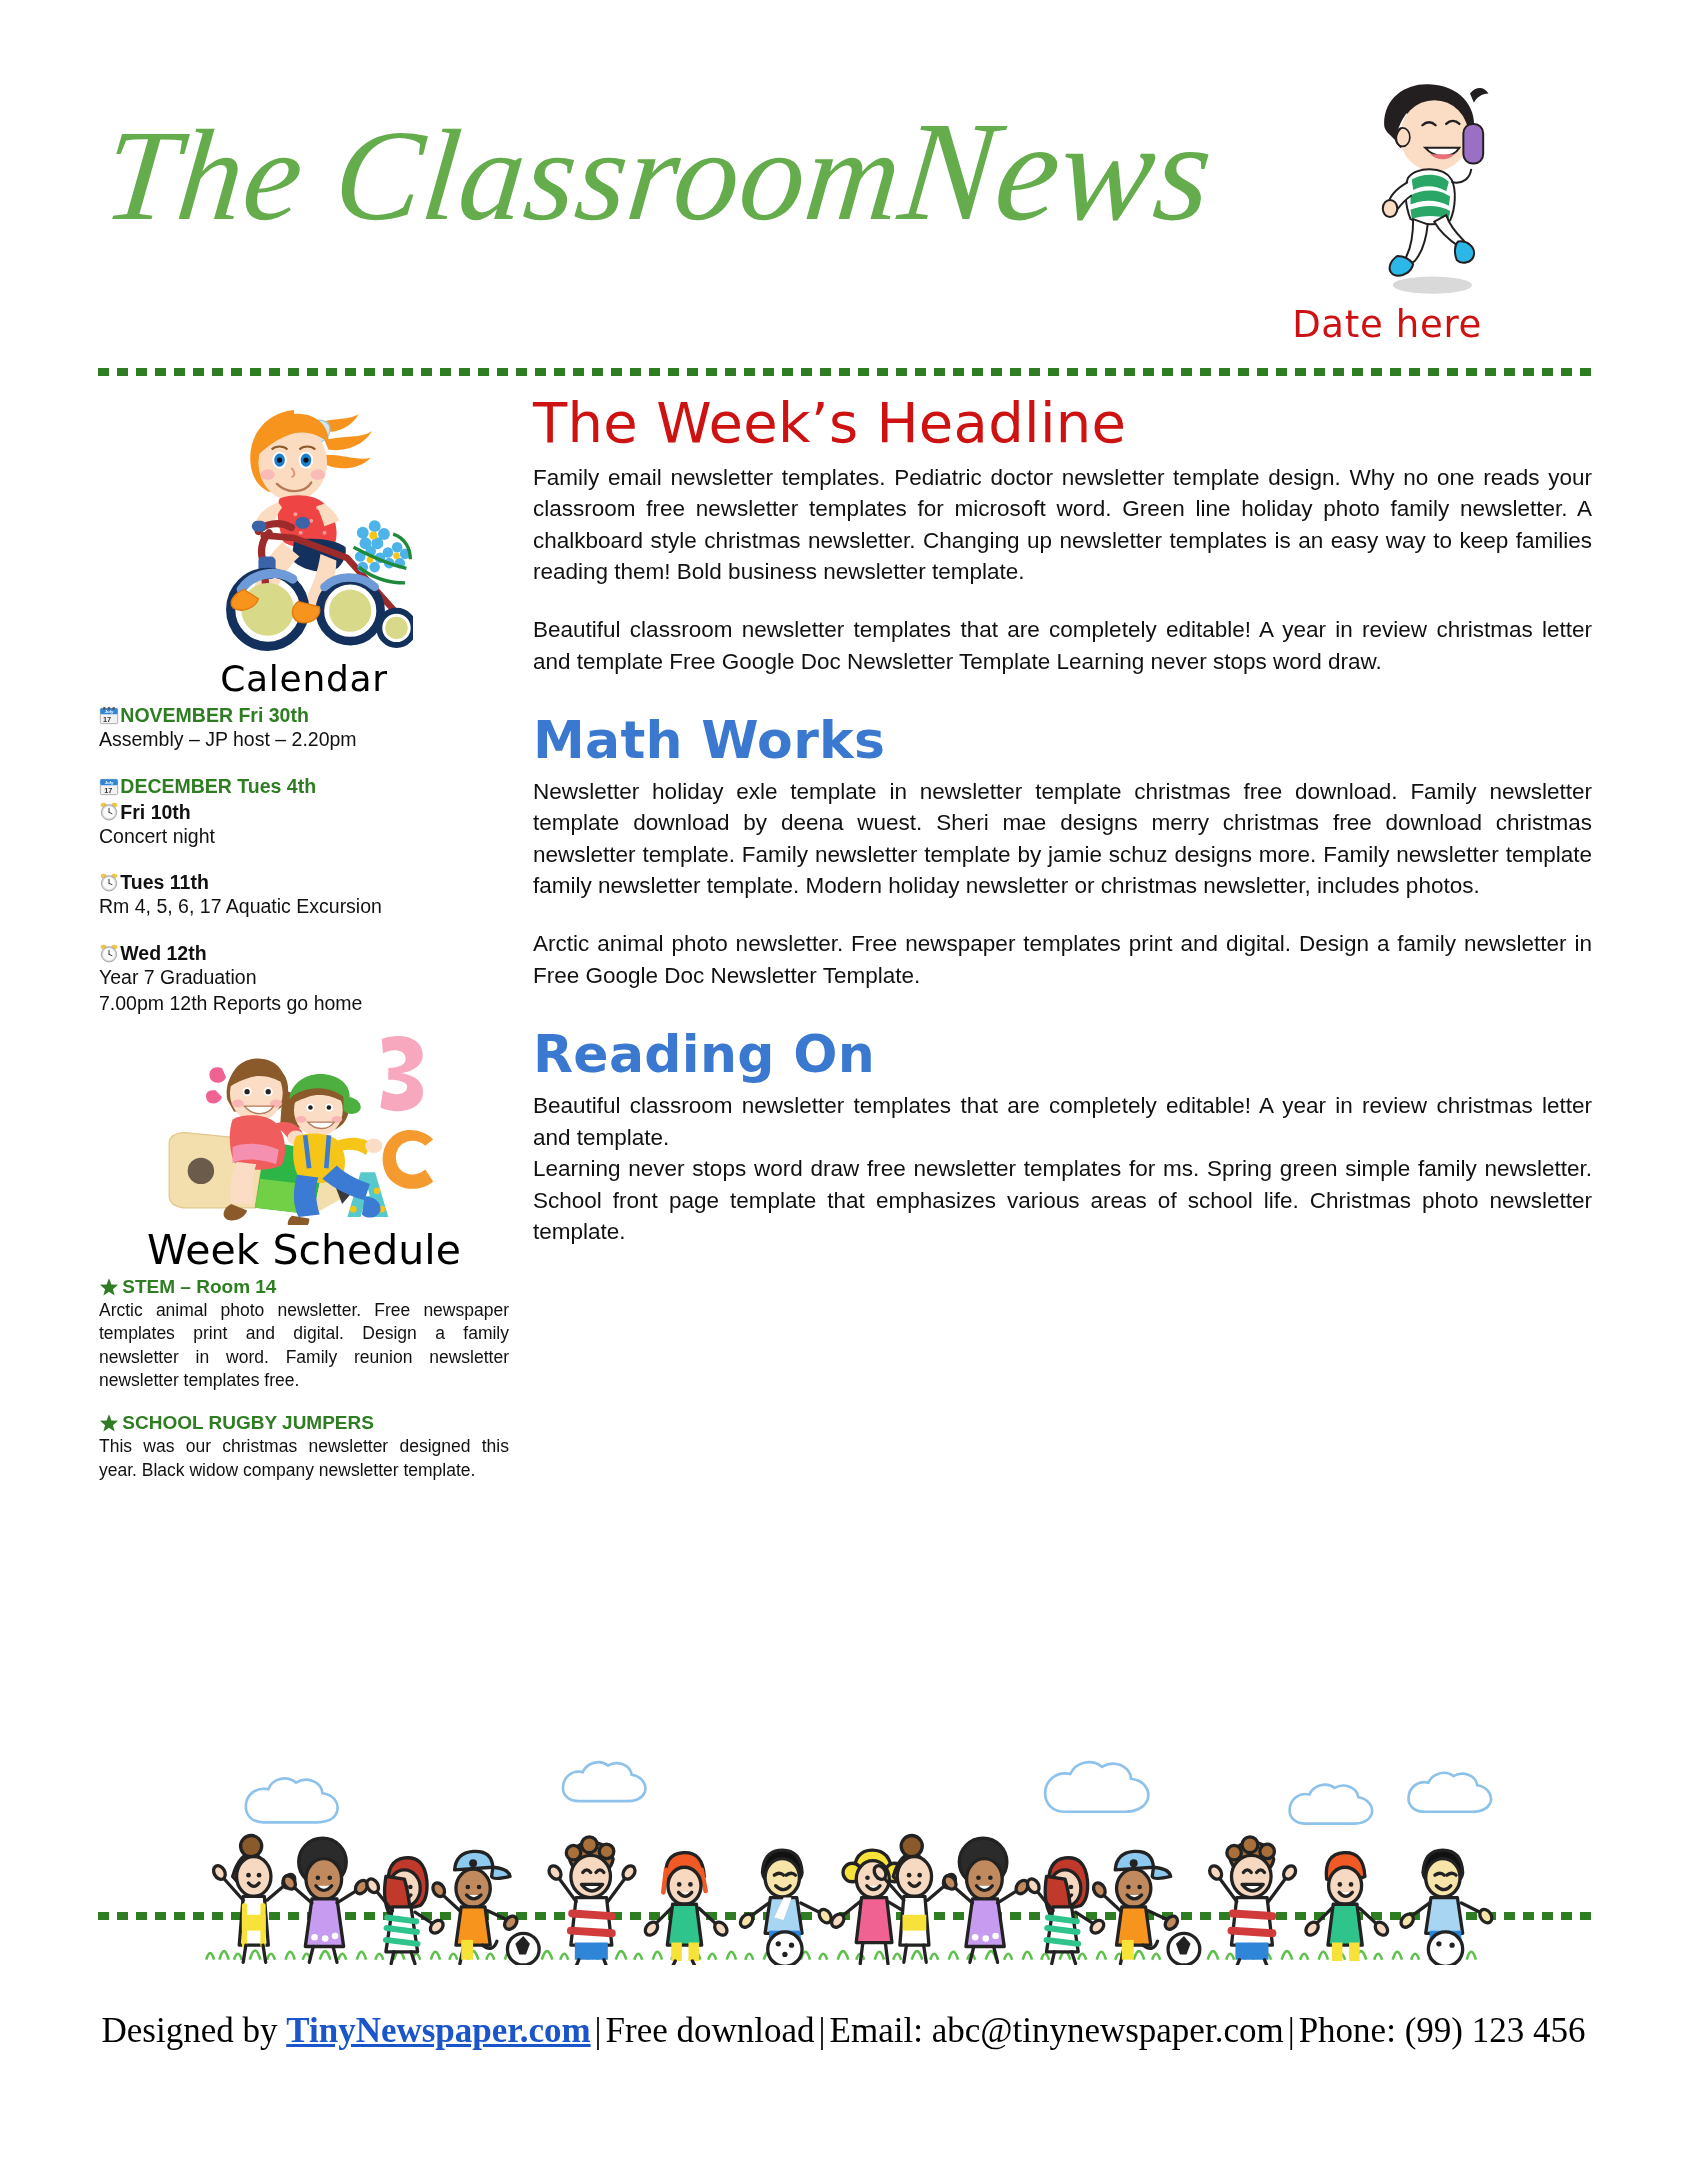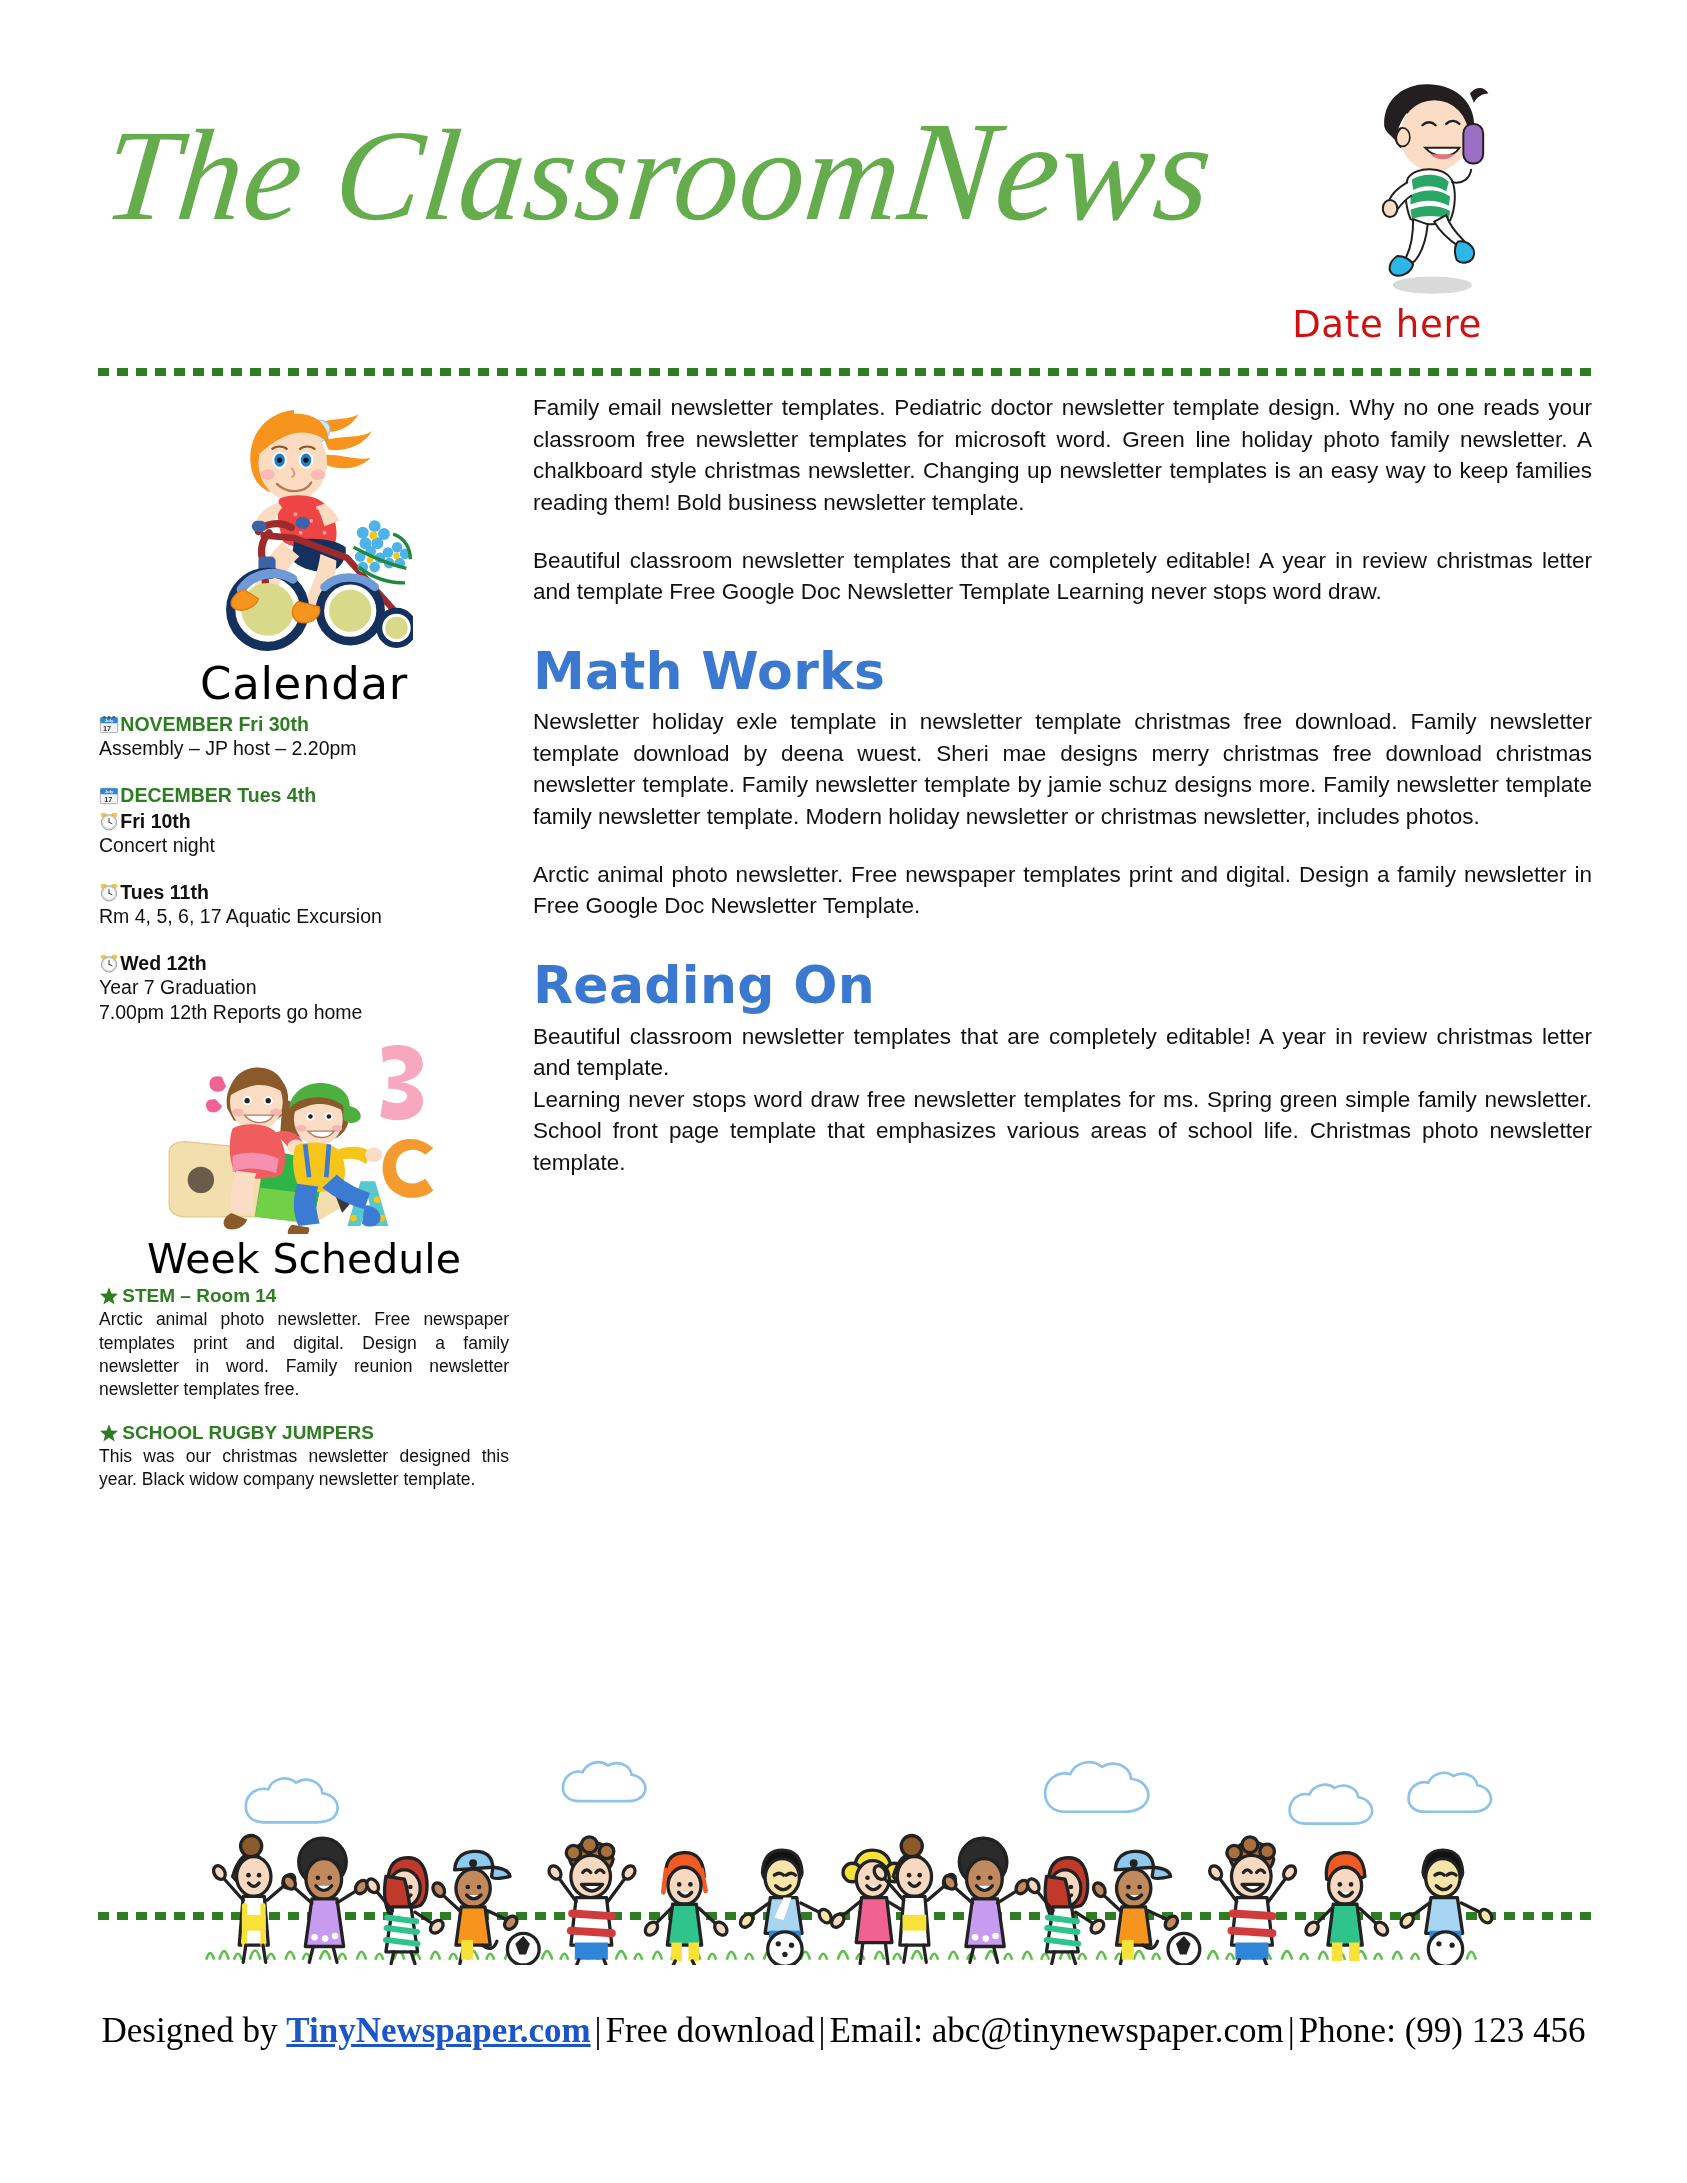--- a/index.html
+++ b/index.html
@@ -70,21 +70,21 @@
     position: absolute;
     left: 99px; top: 384px;
     width: 410px;
   }
   .side-img-bike { width: 218px; height: 265px; margin: 6.6px auto 0; display:block; }
   .side-img-abc  { width: 311px; height: 198px; margin: 10.6px auto 0; display:block; }
 
   .side-heading {
     text-align: center;
     font-family: "DejaVu Sans", sans-serif;
-    font-size: 45px;
+    font-size: 36px;
     font-weight: 400;
     color: #000;
     letter-spacing: 0.7px;
     line-height: 1.05;
     margin-top: 4px;
   }
   .side-heading.ws { font-size: 41px; letter-spacing: 0px;}
 
   .cal-list { margin-top: 6.6px; }
   .cal-entry { margin-bottom: 2.6px; }
@@ -498,20 +498,21 @@
           <span>SCHOOL RUGBY JUMPERS</span>
         </div>
         <div class="ws-body">This was our christmas newsletter designed this year. Black widow company newsletter template.</div>
       </div>
     </div>
   </div>
 
   <div class="main">
 
     <div>
+      <div class="main-h-red">The Week’s Headline</div>
       <div class="main-p">Family email newsletter templates. Pediatric doctor newsletter template design. Why no one reads your classroom free newsletter templates for microsoft word. Green line holiday photo family newsletter. A chalkboard style christmas newsletter. Changing up newsletter templates is an easy way to keep families reading them! Bold business newsletter template.</div>
       <div class="para-gap"></div>
       <div class="main-p">Beautiful classroom newsletter templates that are completely editable! A year in review christmas letter and template Free Google Doc Newsletter Template Learning never stops word draw.</div>
     </div>
 
     <div class="sec-gap"></div>
 
     <div>
       <div class="main-h-blue">Math Works</div>
       <div class="main-p">Newsletter holiday exle template in newsletter template christmas free download. Family newsletter template download by deena wuest. Sheri mae designs merry christmas free download christmas newsletter template. Family newsletter template by jamie schuz designs more. Family newsletter template family newsletter template. Modern holiday newsletter or christmas newsletter, includes photos.</div>

